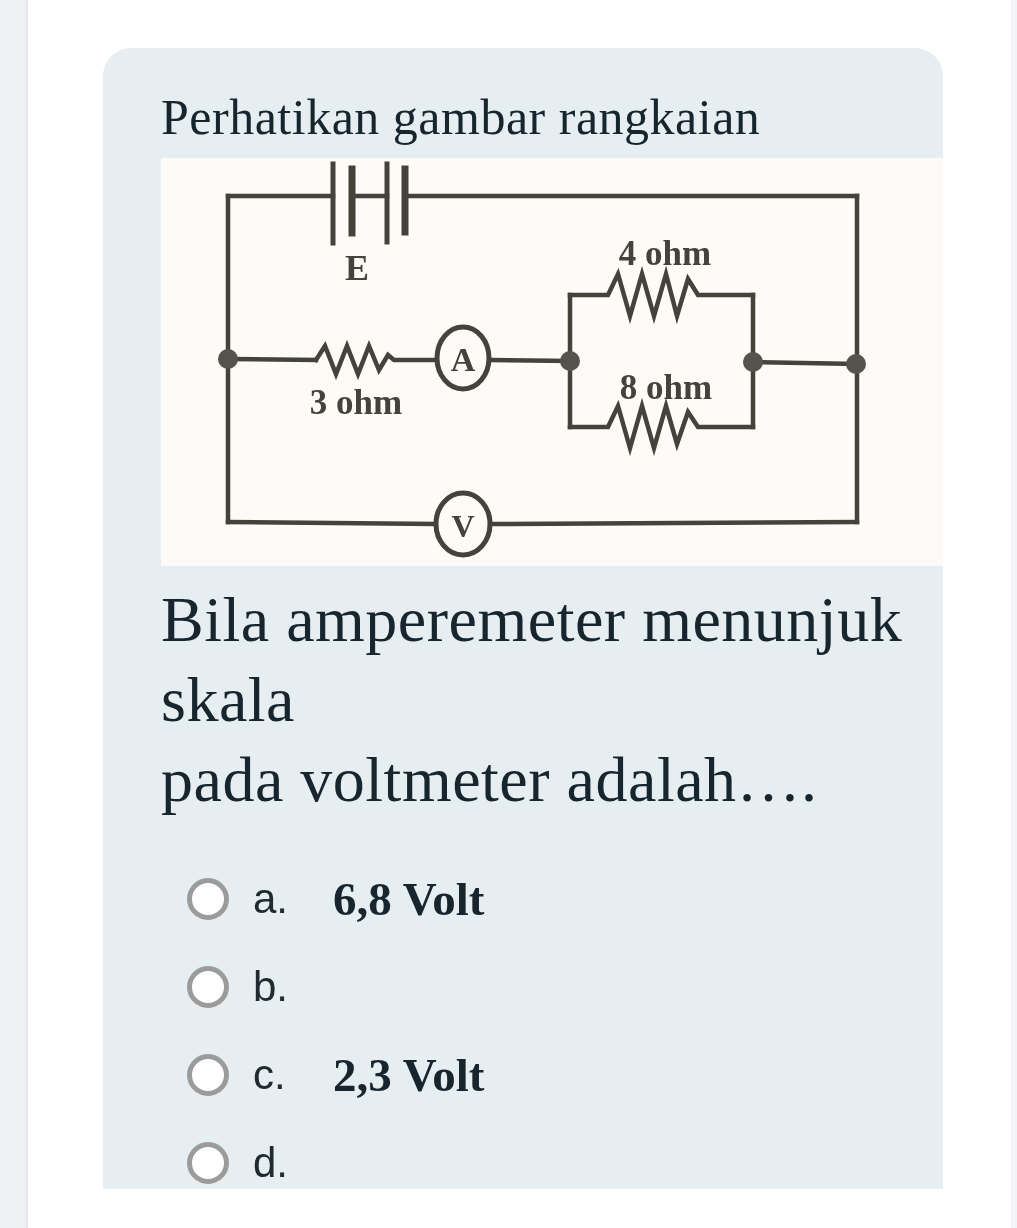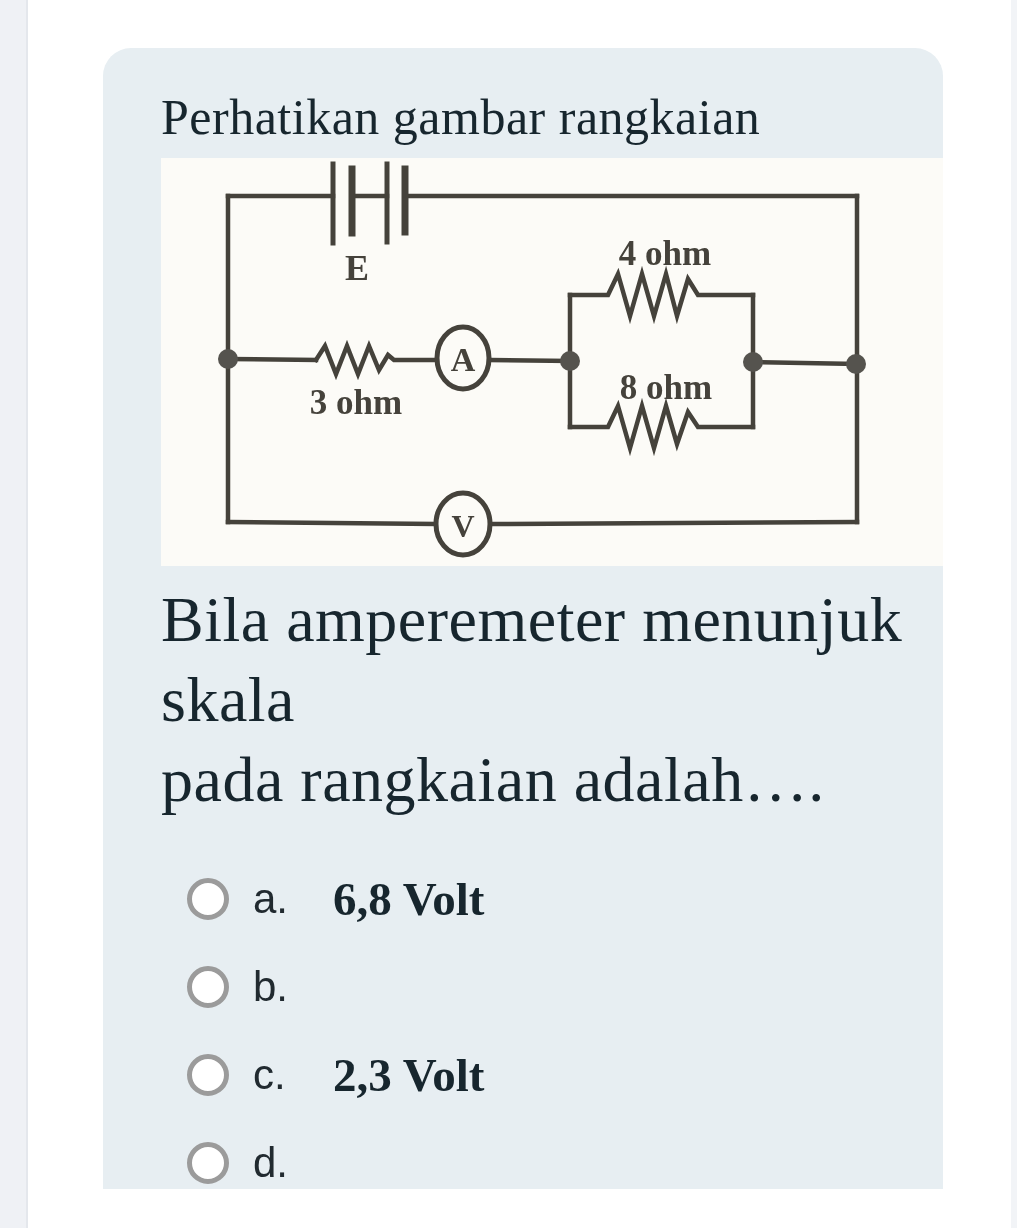--- a/index.html
+++ b/index.html
@@ -107,21 +107,21 @@
           <text class="ink-text" x="195" y="256" font-size="35" text-anchor="middle">3 ohm</text>
           <text class="ink-text" x="504" y="107" font-size="35" text-anchor="middle">4 ohm</text>
           <text class="ink-text" x="505" y="241" font-size="35" text-anchor="middle">8 ohm</text>
           <text class="ink-text" x="302" y="213" font-size="34" text-anchor="middle">A</text>
           <text class="ink-text" x="302" y="379" font-size="32" text-anchor="middle">V</text>
         </svg>
       </div>
 
       <div class="question-text">
         <div>Bila amperemeter menunjuk skala</div>
-        <div>pada rangkaian adalah….</div>
+        <div>pada voltmeter adalah….</div>
       </div>
 
       <div class="options">
         <div class="option-row">
           <div class="radio"></div>
           <div class="opt-letter">a.</div>
           <div class="opt-value">6,8 Volt</div>
         </div>
         <div class="option-row">
           <div class="radio"></div>

